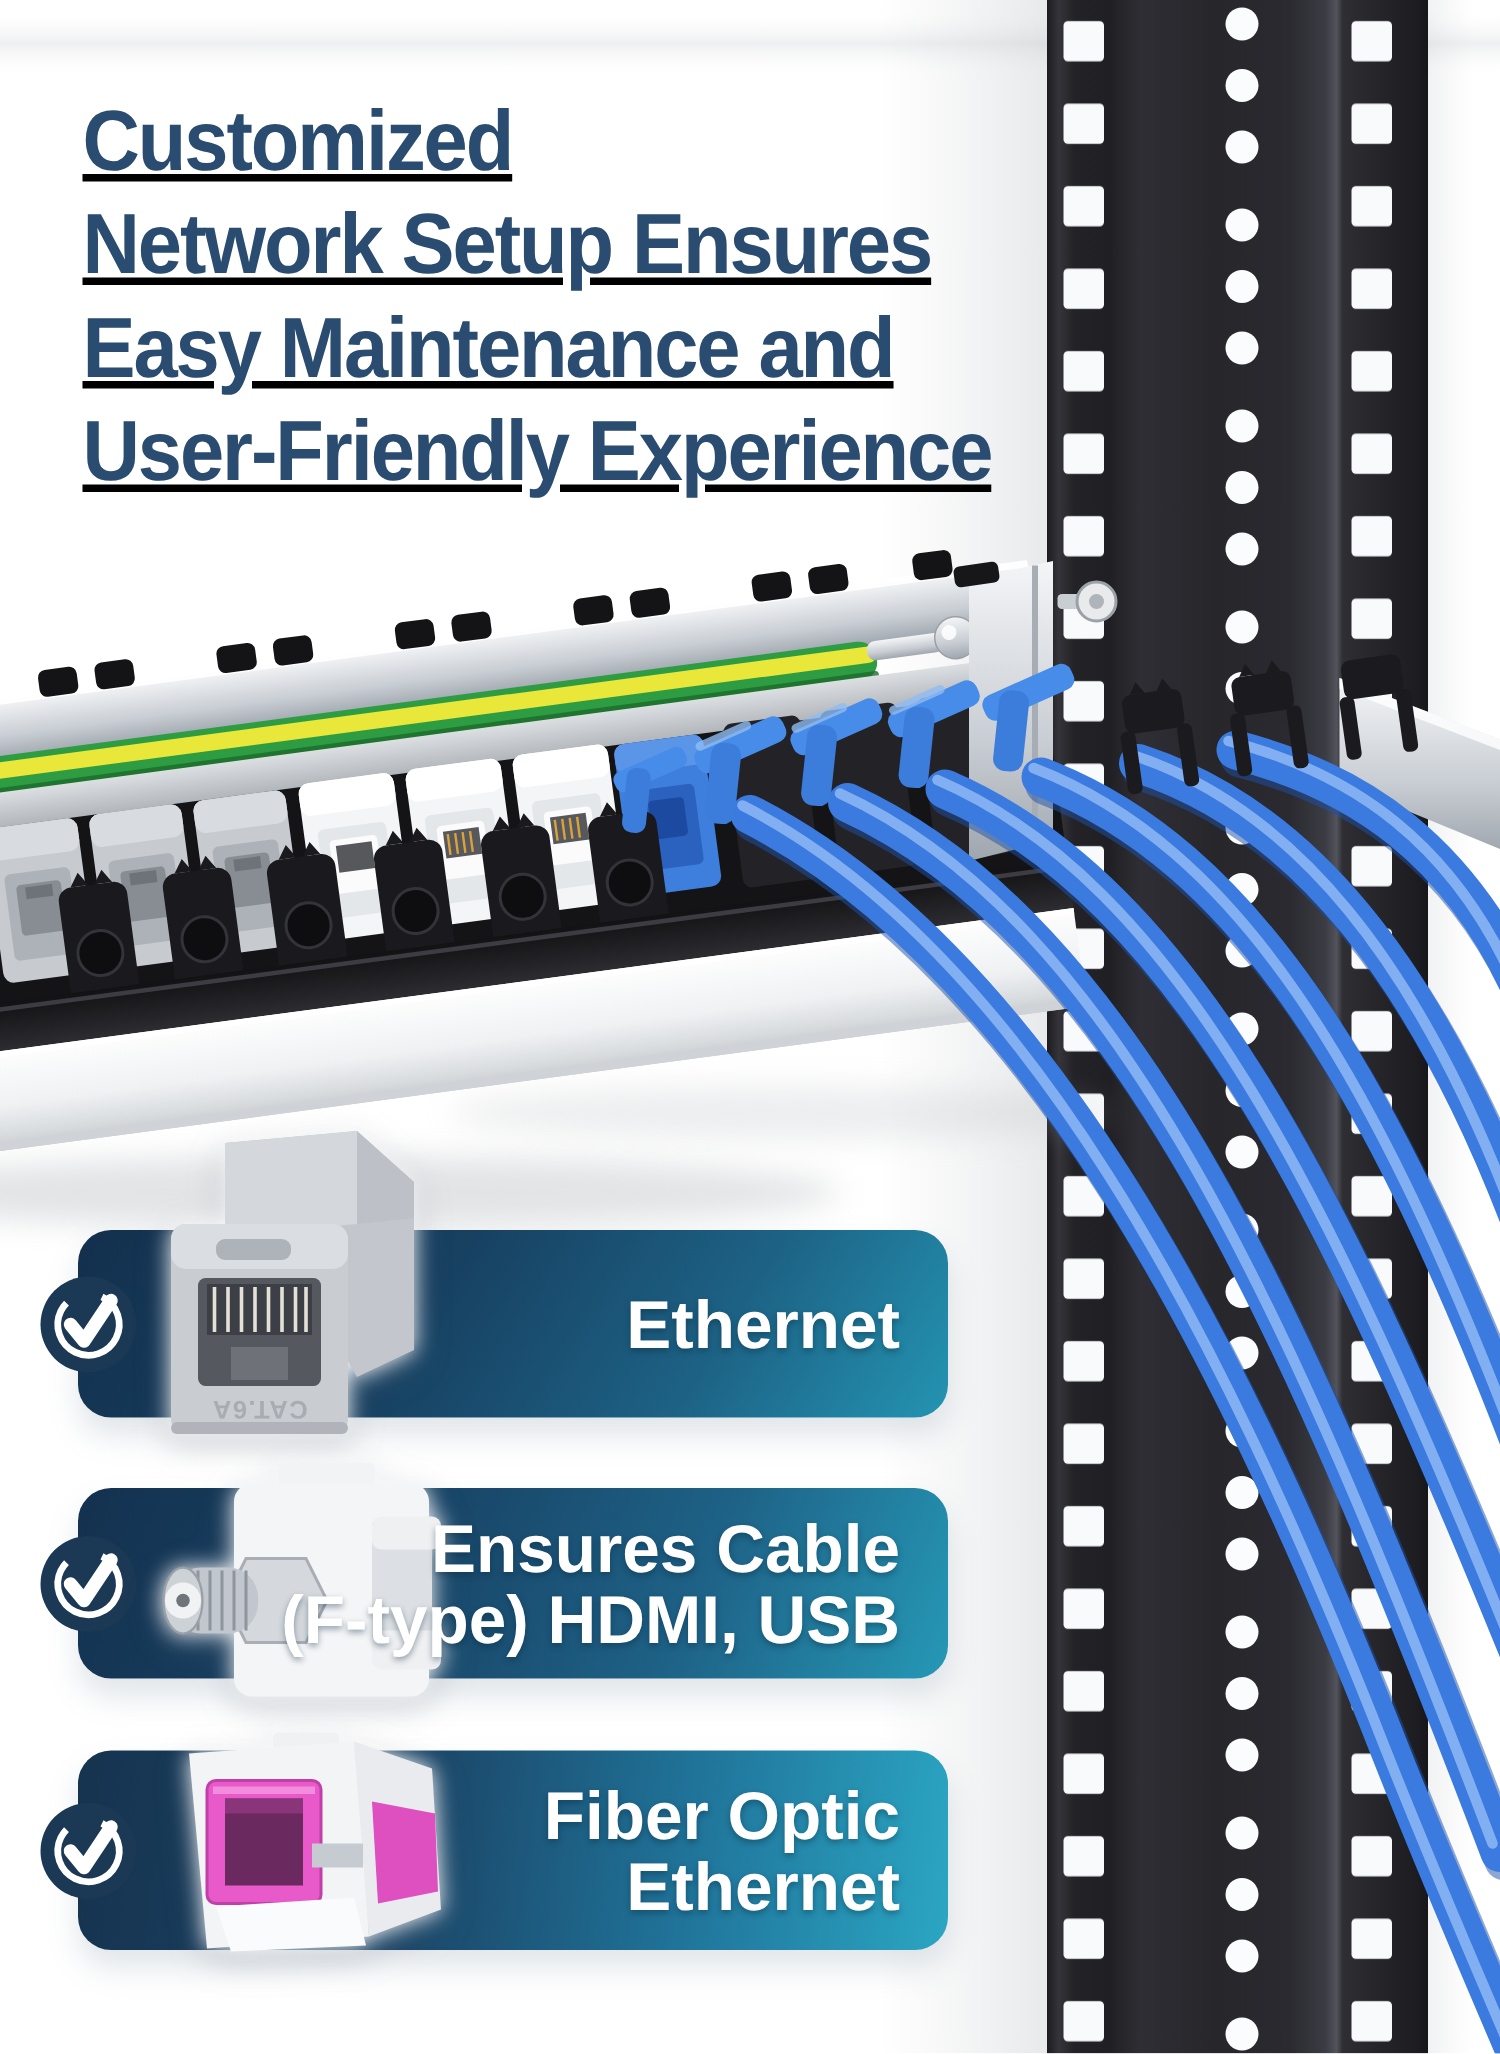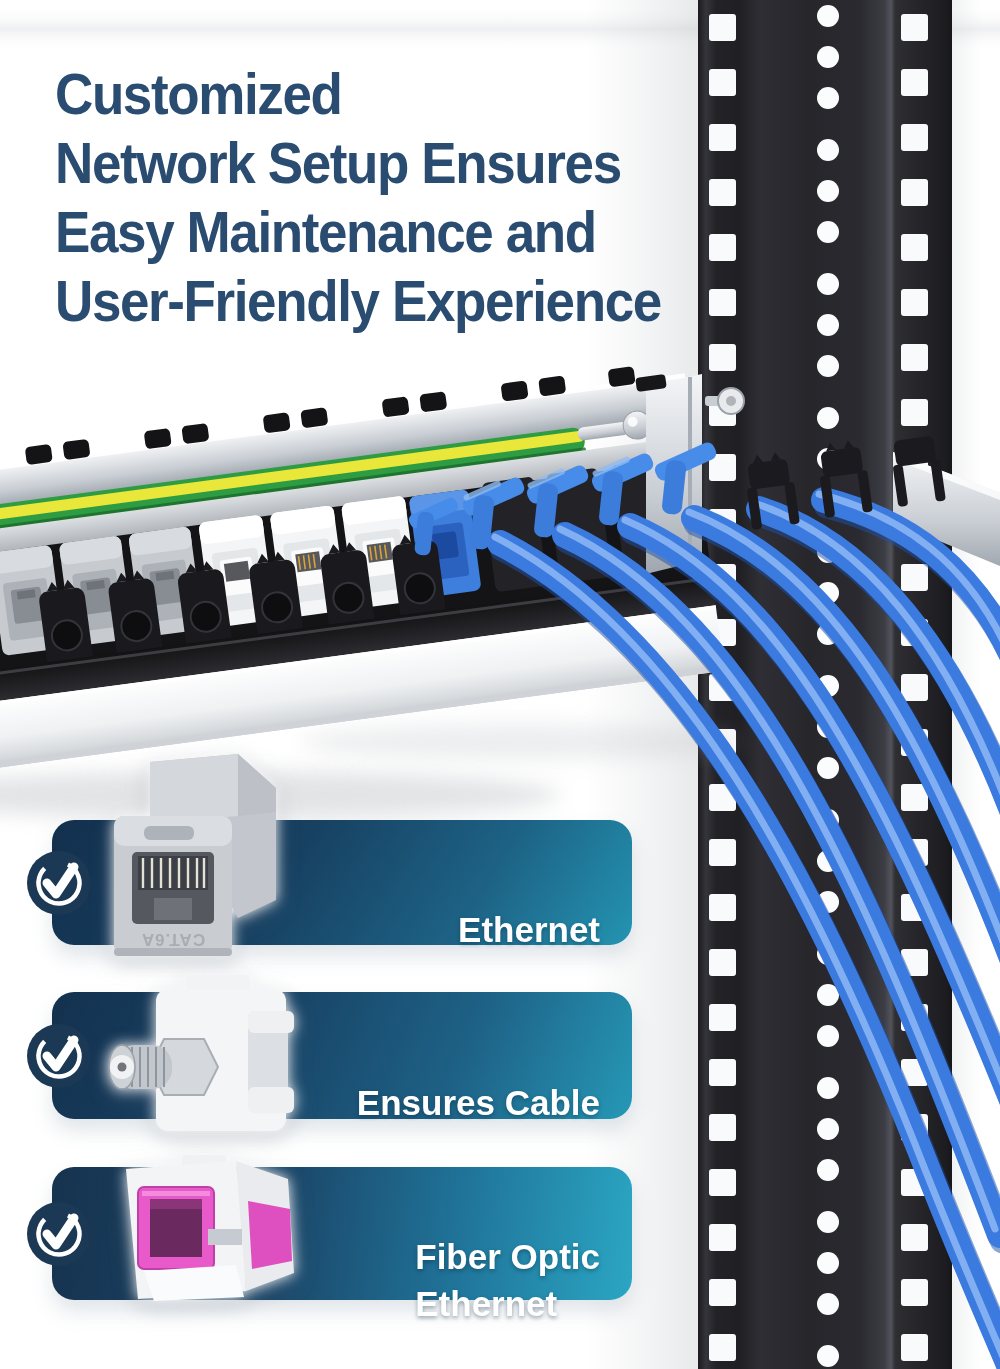--- a/index.html
+++ b/index.html
@@ -1,33 +1,33 @@
 <!DOCTYPE html>
 <html style="--headline_color: #2A4C70; --banner_gradient_start: #14304D; --banner_gradient_mid: #1C4E72; --banner_gradient_end: #2BA4C1; --badge_color: #1B3854; --label_color: #FFFFFF; --cable_blue: #3B7BE0; --ground_wire_green: #2E9C42; --ground_wire_yellow: #E8E73A; --rack_rail_color: #26262B; --panel_metal_color: #D7DADD; --keystone_gray: #C6CACF; --keystone_white: #F3F4F6; --fiber_pink: #E958C8;"><head>
 <meta charset="utf-8">
 <style>
   html,body{margin:0;padding:0;background:#ffffff;}
   .canvas{position:relative;width:1000px;height:1369px;overflow:hidden;background:#ffffff;
           font-family:"Liberation Sans",sans-serif;}
   .scene{position:absolute;left:0;top:0;z-index:1;}
   
-  .headline{position:absolute;left:55px;top:60px;z-index:3;}
+  .headline{position:absolute;left:55px;top:60px;z-index:3;text-decoration:underline;}
   .headline .line{display:block;font-size:57px;font-weight:700;line-height:69px;
       color:var(--headline_color,#2A4C70);letter-spacing:-1.5px;white-space:nowrap;
       transform:scaleX(.93);transform-origin:left center;}
   
   .banner{position:absolute;left:52px;width:580px;border-radius:22px;z-index:3;
       box-shadow:0 12px 20px rgba(120,140,160,.22);}
   .b1{top:820px;height:125px;background:linear-gradient(122deg,#13304E 0%,#174061 40%,#1D6285 72%,#2494B2 100%);}
   .b2{top:992px;height:127px;background:linear-gradient(112deg,#14314F 0%,#184466 38%,#1E6287 70%,#2698B6 100%);}
   .b3{top:1167px;height:133px;background:linear-gradient(97deg,#16334F 0%,#1B4769 40%,#20749A 70%,#2BA6C3 100%);}
   .badge{position:absolute;left:-26px;top:50%;transform:translateY(-50%);width:66px;height:66px;}
-  .label{position:absolute;right:32px;top:50%;transform:translateY(-50%);
-      color:var(--label_color,#fff);font-size:35px;font-weight:700;line-height:47px;
-      text-shadow:0 2px 4px rgba(8,40,60,.42);white-space:nowrap;margin-top:46px;}
+  .label{position:absolute;right:32px;top:50%;transform:translateY(-50%);text-align:right;
+      color:var(--label_color,#fff);font-size:45px;font-weight:700;line-height:47px;
+      text-shadow:0 2px 4px rgba(8,40,60,.42);white-space:nowrap;}
   .label span{display:block;}
   .product{position:absolute;filter:drop-shadow(0 0 7px rgba(255,255,255,.95)) drop-shadow(0 6px 9px rgba(110,120,135,.30));}
   .p1{left:36px;top:-68px;width:226px;height:216px;}
   .p2{left:46px;top:-17px;width:212px;height:162px;}
   .p3{left:34px;top:-14px;width:248px;height:150px;}
   .marking{font-family:"Liberation Sans",sans-serif;font-weight:700;font-size:17px;
       letter-spacing:1px;fill:#A9ADB3;}
 </style>
 </head>
 <body>
@@ -395,20 +395,21 @@
         <rect x="150" y="112" width="46" height="26" rx="6" fill="#EFF0F2"></rect>
         <polygon points="66,64 106,64 120,92 106,120 66,120 52,92" fill="#D5D9DE" stroke="#A9AEB5" stroke-width="2"></polygon>
         <rect x="16" y="70" width="58" height="44" rx="20" fill="#C2C7CD"></rect>
         <path d="M26,72 v40 M34,72 v40 M42,72 v40 M50,72 v40 M58,72 v40 M66,72 v40" stroke="#8F959D" stroke-width="2"></path>
         <ellipse cx="24" cy="92" rx="13" ry="22" fill="#CDD2D7" stroke="#9AA0A7" stroke-width="1.5"></ellipse>
         <circle cx="24" cy="92" r="12" fill="#F1F2F4"></circle>
         <circle cx="24" cy="92" r="4.5" fill="#70747B"></circle>
       </svg>
       <div class="label">
         <span>Ensures Cable</span>
+        <span>(F-type) HDMI, USB</span>
       </div>
     </div>
 
     <div class="banner b3">
       <svg class="badge" viewBox="0 0 66 66">
         <circle cx="33" cy="33" r="32" fill="#1B3854"></circle>
         <circle cx="33" cy="33" r="20.5" fill="none" stroke="#FFFFFF" stroke-width="4.5" stroke-dasharray="103 26" transform="rotate(-64 33 33)"></circle>
         <path d="M21,33 L30,44 L48,17" fill="none" stroke="#FFFFFF" stroke-width="9" stroke-linecap="round" stroke-linejoin="round"></path>
       </svg>
       <svg class="product p3" viewBox="0 0 248 150">

